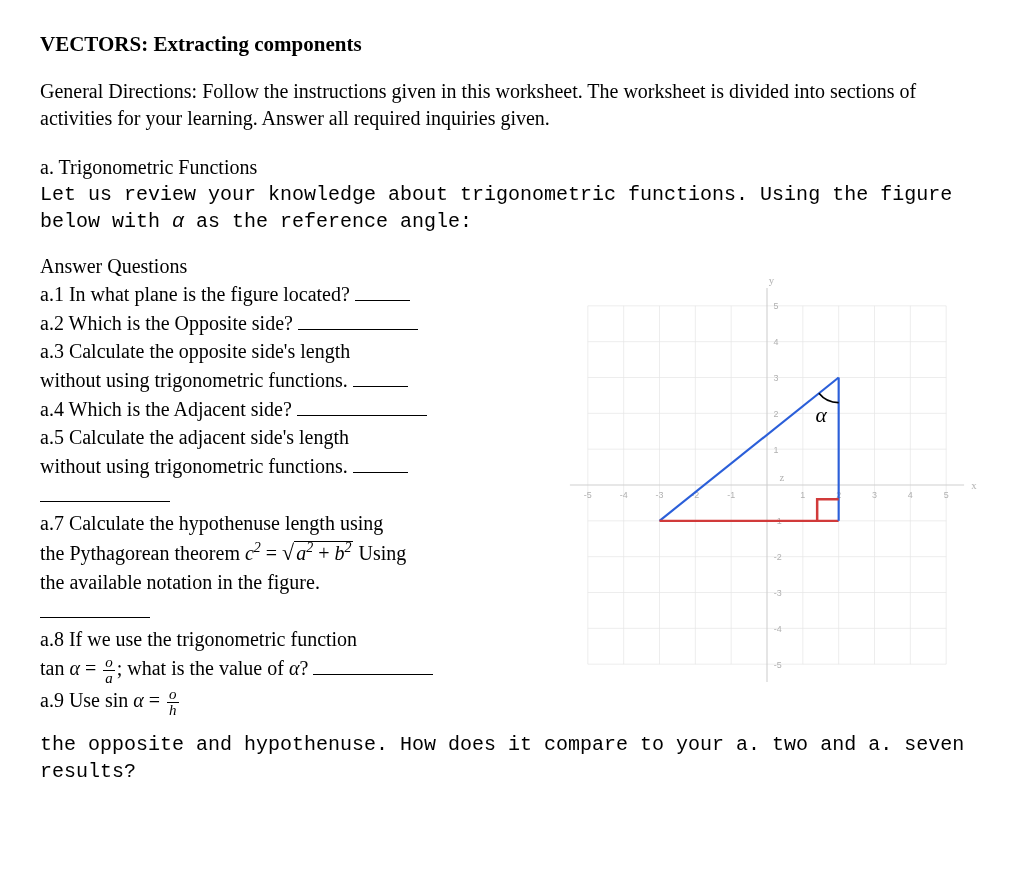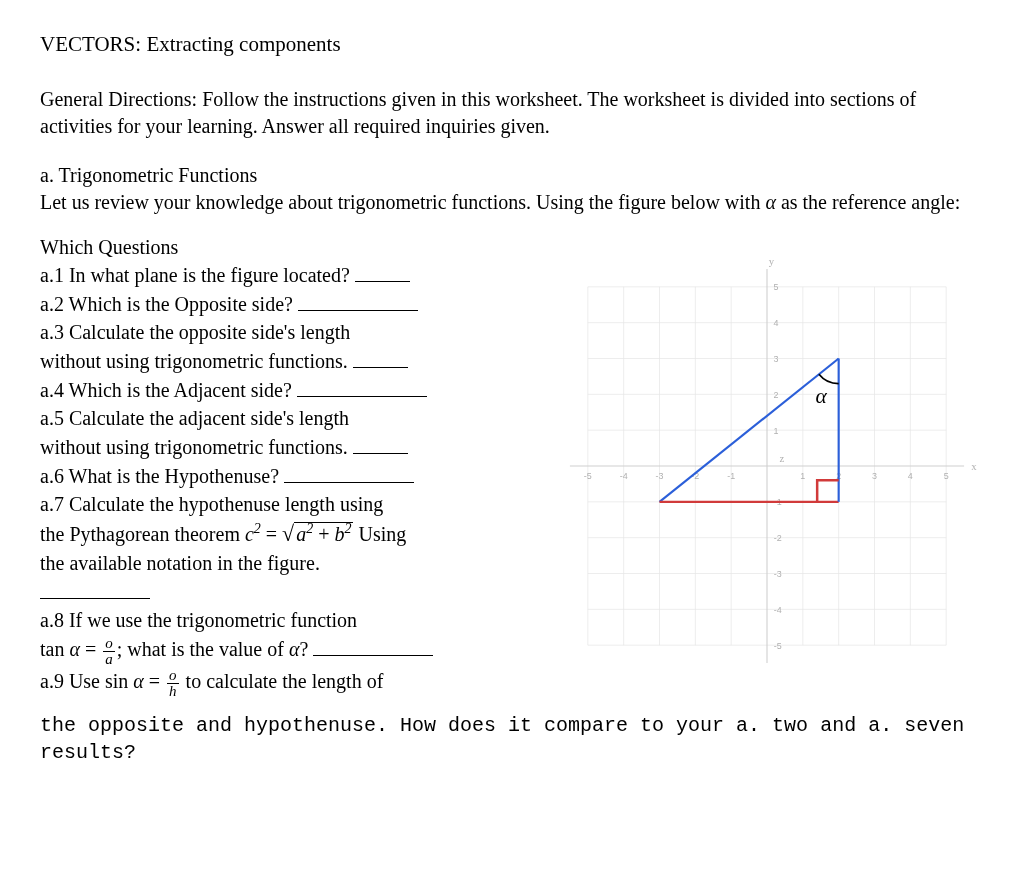--- a/index.html
+++ b/index.html
@@ -6,32 +6,33 @@
     font-family: Georgia, 'Times New Roman', serif;
     font-size: 20px;
     color: #000;
     background: #fff;
     margin: 0;
     padding: 30px 40px;
     line-height: 1.35;
     max-width: 1022px;
   }
   .title {
-    font-weight: normal;
+    font-weight: bold;
     font-size: 21px;
-    margin-bottom: 28px;
+    margin-bottom: 20px;
   }
   .directions {
     margin-bottom: 22px;
   }
   .section-heading {
     margin-bottom: 0;
   }
   .section-intro {
     margin-bottom: 18px;
+    font-family: Liberation Mono, monospace;
   }
   .guide-heading {
     margin-bottom: 0;
   }
   .content-wrap {
     display: flex;
     align-items: flex-start;
     gap: 18px;
   }
   .questions {
@@ -94,21 +95,21 @@
 
 <div class="title">VECTORS: Extracting components</div>
 
 <div class="directions">General Directions: Follow the instructions given in this worksheet. The worksheet is divided into sections of activities for your learning. Answer all required inquiries given.</div>
 
 <div class="section-heading">a. Trigonometric Functions</div>
 <div class="section-intro">
   <span>Let us review your knowledge about trigonometric functions. Using the figure below with </span><span class="alpha-var">α</span><span> as the reference angle:</span>
 </div>
 
-<div class="guide-heading">Which Questions</div>
+<div class="guide-heading">Answer Questions</div>
 
 <div class="content-wrap">
   <div class="questions">
 
     <div class="q">
       <span>a.1 In what plane is the figure located?</span>
       <span class="blank blank-short"></span>
     </div>
 
     <div class="q">
@@ -131,21 +132,20 @@
 
     <div class="q">
       <span>a.5 Calculate the adjacent side's length</span>
     </div>
     <div class="q">
       <span>without using trigonometric functions.</span>
       <span class="blank blank-short"></span>
     </div>
 
     <div class="q">
-      <span>a.6 What is the Hypothenuse?</span>
       <span class="blank blank-long"></span>
     </div>
 
     <div class="q">
       <span>a.7 Calculate the hypothenuse length using</span>
     </div>
     <div class="q">
       <span>the Pythagorean theorem </span><span class="alpha-var"><span>c</span><sup>2</sup></span><span> = </span><span class="sqrt-wrap"><span class="sqrt-sym">√</span><span class="sqrt-arg"><span class="alpha-var"><span>a</span><sup>2</sup></span><span> + </span><span class="alpha-var"><span>b</span><sup>2</sup></span></span></span><span> Using</span>
     </div>
     <div class="q">
@@ -163,21 +163,21 @@
           <span class="num alpha-var">o</span>
           <span class="den alpha-var">a</span>
         </span><span>; what is the value of </span><span class="alpha-var">α</span><span>?</span>
       <span class="blank blank-med"></span>
     </div>
 
     <div class="q">
       <span>a.9 Use sin </span><span class="alpha-var">α</span><span> = </span><span class="math-frac">
           <span class="num alpha-var">o</span>
           <span class="den alpha-var">h</span>
-        </span><span> to calculate the length of</span>
+        </span>
     </div>
   </div>
 
   <div class="figure">
     <svg width="430" height="430" viewBox="-6 -6 12 12">
 
       <g stroke="#e6e6e6" stroke-width="0.02">
         <line x1="-5" y1="-5" x2="-5" y2="5"></line>
           <line x1="-4" y1="-5" x2="-4" y2="5"></line>
           <line x1="-3" y1="-5" x2="-3" y2="5"></line>

